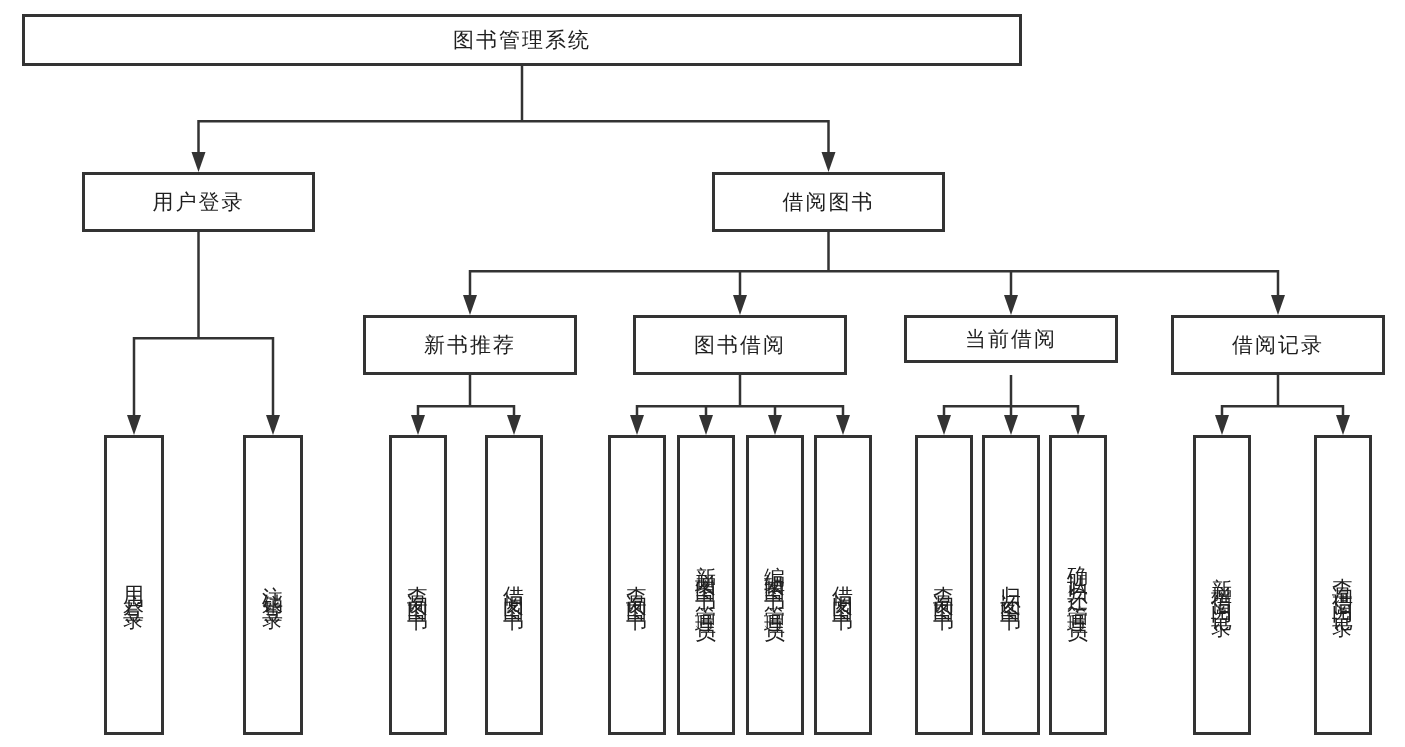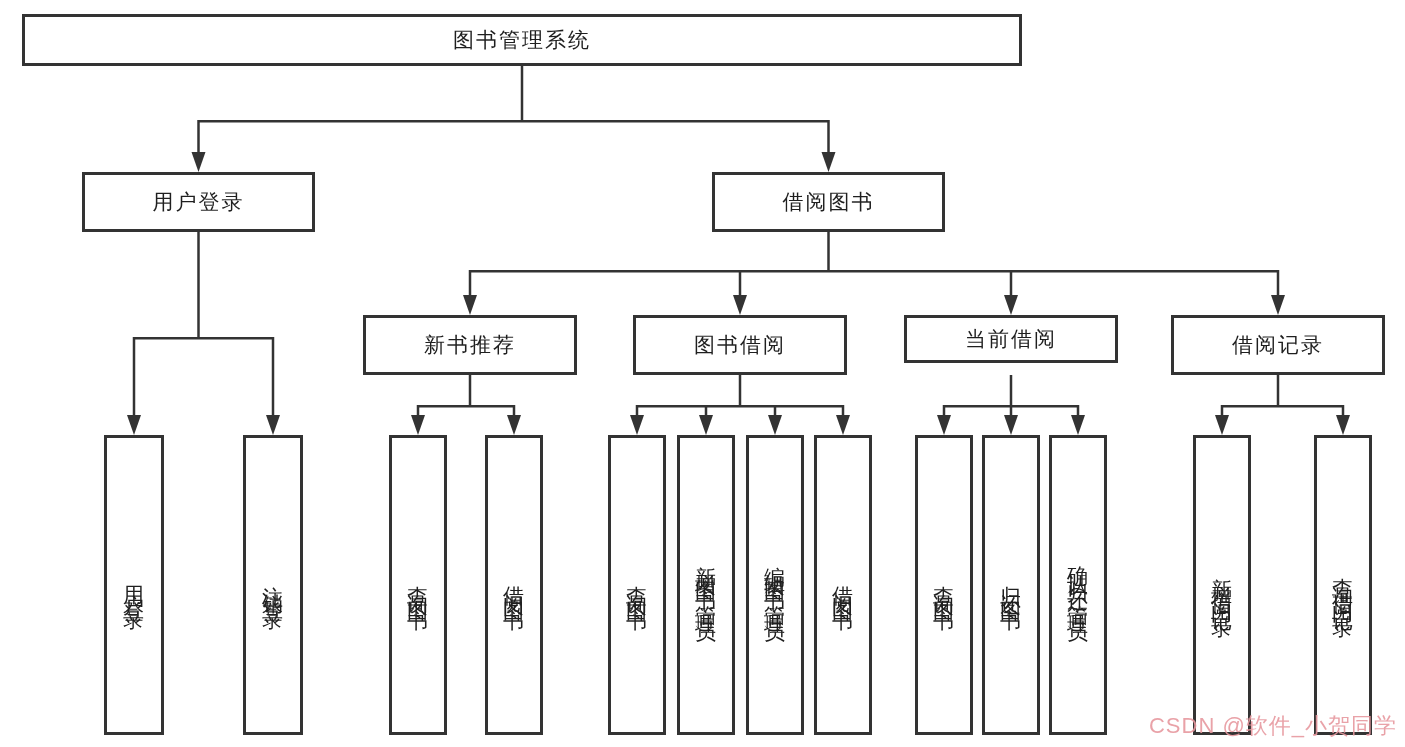--- a/index.html
+++ b/index.html
@@ -178,15 +178,14 @@
     <span class="vtext">确认归还（管理员）</span>
   </div>
 
   <div class="node v" style="left:1193px;top:435px;width:58px;height:300px">
     <span class="vtext">新增借阅记录</span>
   </div>
   <div class="node v" style="left:1314px;top:435px;width:58px;height:300px">
     <span class="vtext">查询借阅记录</span>
   </div>
 
-  <div class="watermark">CSDN @软件_小贺同学</div>
 
 </div>
 
 </body></html>

